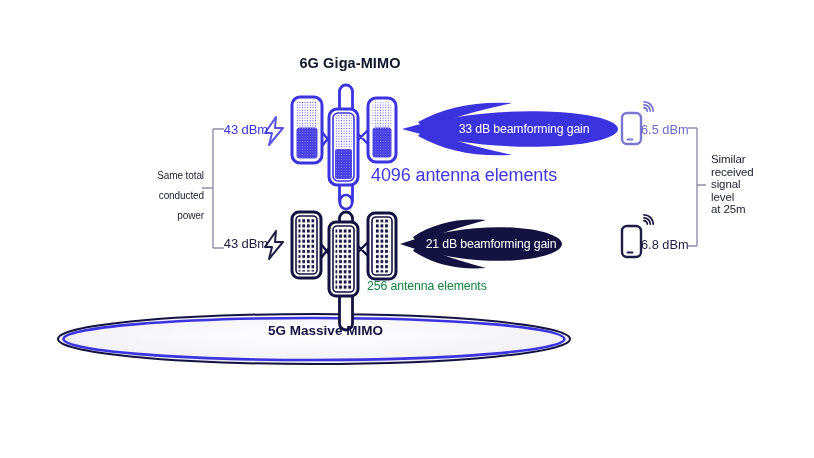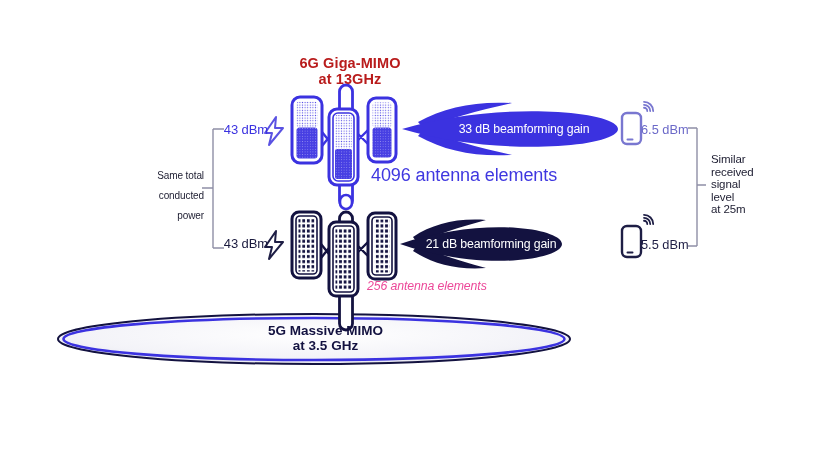--- a/index.html
+++ b/index.html
@@ -4,35 +4,35 @@
 <style>
   html,body{margin:0;padding:0;background:#ffffff;}
   .canvas{
     position:relative;width:814px;height:458px;background:#ffffff;overflow:hidden;
     font-family:"Liberation Sans", sans-serif;
   }
   .abs{position:absolute;}
   .txt{white-space:pre-line;}
   .title-6g{
     left:263px;top:55px;width:174px;text-align:center;
-    color:#b91c1c;font-weight:bold;font-size:14.5px;line-height:1.12;letter-spacing:.1px;
+    color:#0f172a;font-weight:bold;font-size:14.5px;line-height:1.12;letter-spacing:.1px;
   }
   .power-label{width:46px;text-align:right;font-size:13px;letter-spacing:-.1px;margin-left:8px;}
   .power-top{left:214px;top:122px;color:#3B32E0;}
   .power-bottom{left:214px;top:236px;color:#1A1A3E;}
   .left-note{
     left:128px;top:166px;width:76px;text-align:right;
     color:#1C1C30;font-size:10px;line-height:20px;letter-spacing:-.1px;
   }
   .right-note{
     left:711px;top:153px;width:70px;text-align:left;
     color:#1C1C30;font-size:11.5px;line-height:12.6px;letter-spacing:-.1px;
   }
   .elements-blue{left:371px;top:165px;color:#3F37E0;font-size:18px;letter-spacing:-.1px;}
-  .elements-dark{left:367px;top:279px;color:#ec4899;font-size:12.3px;letter-spacing:-.1px;font-style:italic;}
+  .elements-dark{left:367px;top:279px;color:#15803d;font-size:12.3px;letter-spacing:-.1px;}
   .recv-top{left:641px;top:122px;color:#6B69C8;font-size:12.8px;}
   .recv-bottom{left:641px;top:237px;color:#1E1E45;font-size:12.8px;}
   .beam-label{
     display:flex;align-items:center;justify-content:center;
     color:#ffffff;font-size:12.3px;letter-spacing:-.15px;text-align:center;
   }
   .beam-label-blue{left:400px;top:101px;width:222px;height:56px;padding-left:26px;box-sizing:border-box;}
   .beam-label-dark{left:398px;top:217px;width:168px;height:54px;padding-left:18px;box-sizing:border-box;}
   .platform-label{
     left:238px;top:323px;width:175px;text-align:center;
@@ -174,40 +174,38 @@
 
   <svg class="abs" style="left:200px;top:128px;" width="26" height="122" viewBox="0 0 26 122">
     <path d="M 13 1 H 24 M 13 1 V 120 M 13 120 H 24 M 2 60 H 13" stroke="#8F8FA6" stroke-width="1.4" fill="none"></path>
   </svg>
   <svg class="abs" style="left:686px;top:126px;" width="22" height="122" viewBox="0 0 22 122">
     <path d="M 11 2 H 2 M 11 2 V 120 M 11 120 H 2 M 11 59 H 20" stroke="#8F8FA6" stroke-width="1.4" fill="none"></path>
   </svg>
 
   <div class="abs title-6g">
     <div>6G Giga-MIMO</div>
-    <div>at 13GHz</div>
   </div>
 
   <div class="abs power-label power-top">43 dBm</div>
   <div class="abs power-label power-bottom">43 dBm</div>
 
   <div class="abs left-note txt">Same total
 conducted
 power</div>
 
   <div class="abs elements-blue">4096 antenna elements</div>
   <div class="abs elements-dark">256 antenna elements</div>
 
   <div class="abs recv-top">6.5 dBm</div>
-  <div class="abs recv-bottom">5.5 dBm</div>
+  <div class="abs recv-bottom">6.8 dBm</div>
 
   <div class="abs right-note txt">Similar
 received
 signal
 level
 at 25m</div>
 
   <div class="abs platform-label">
     <div>5G Massive MIMO</div>
-    <div>at 3.5 GHz</div>
   </div>
 
 </div>
 
 </body></html>

